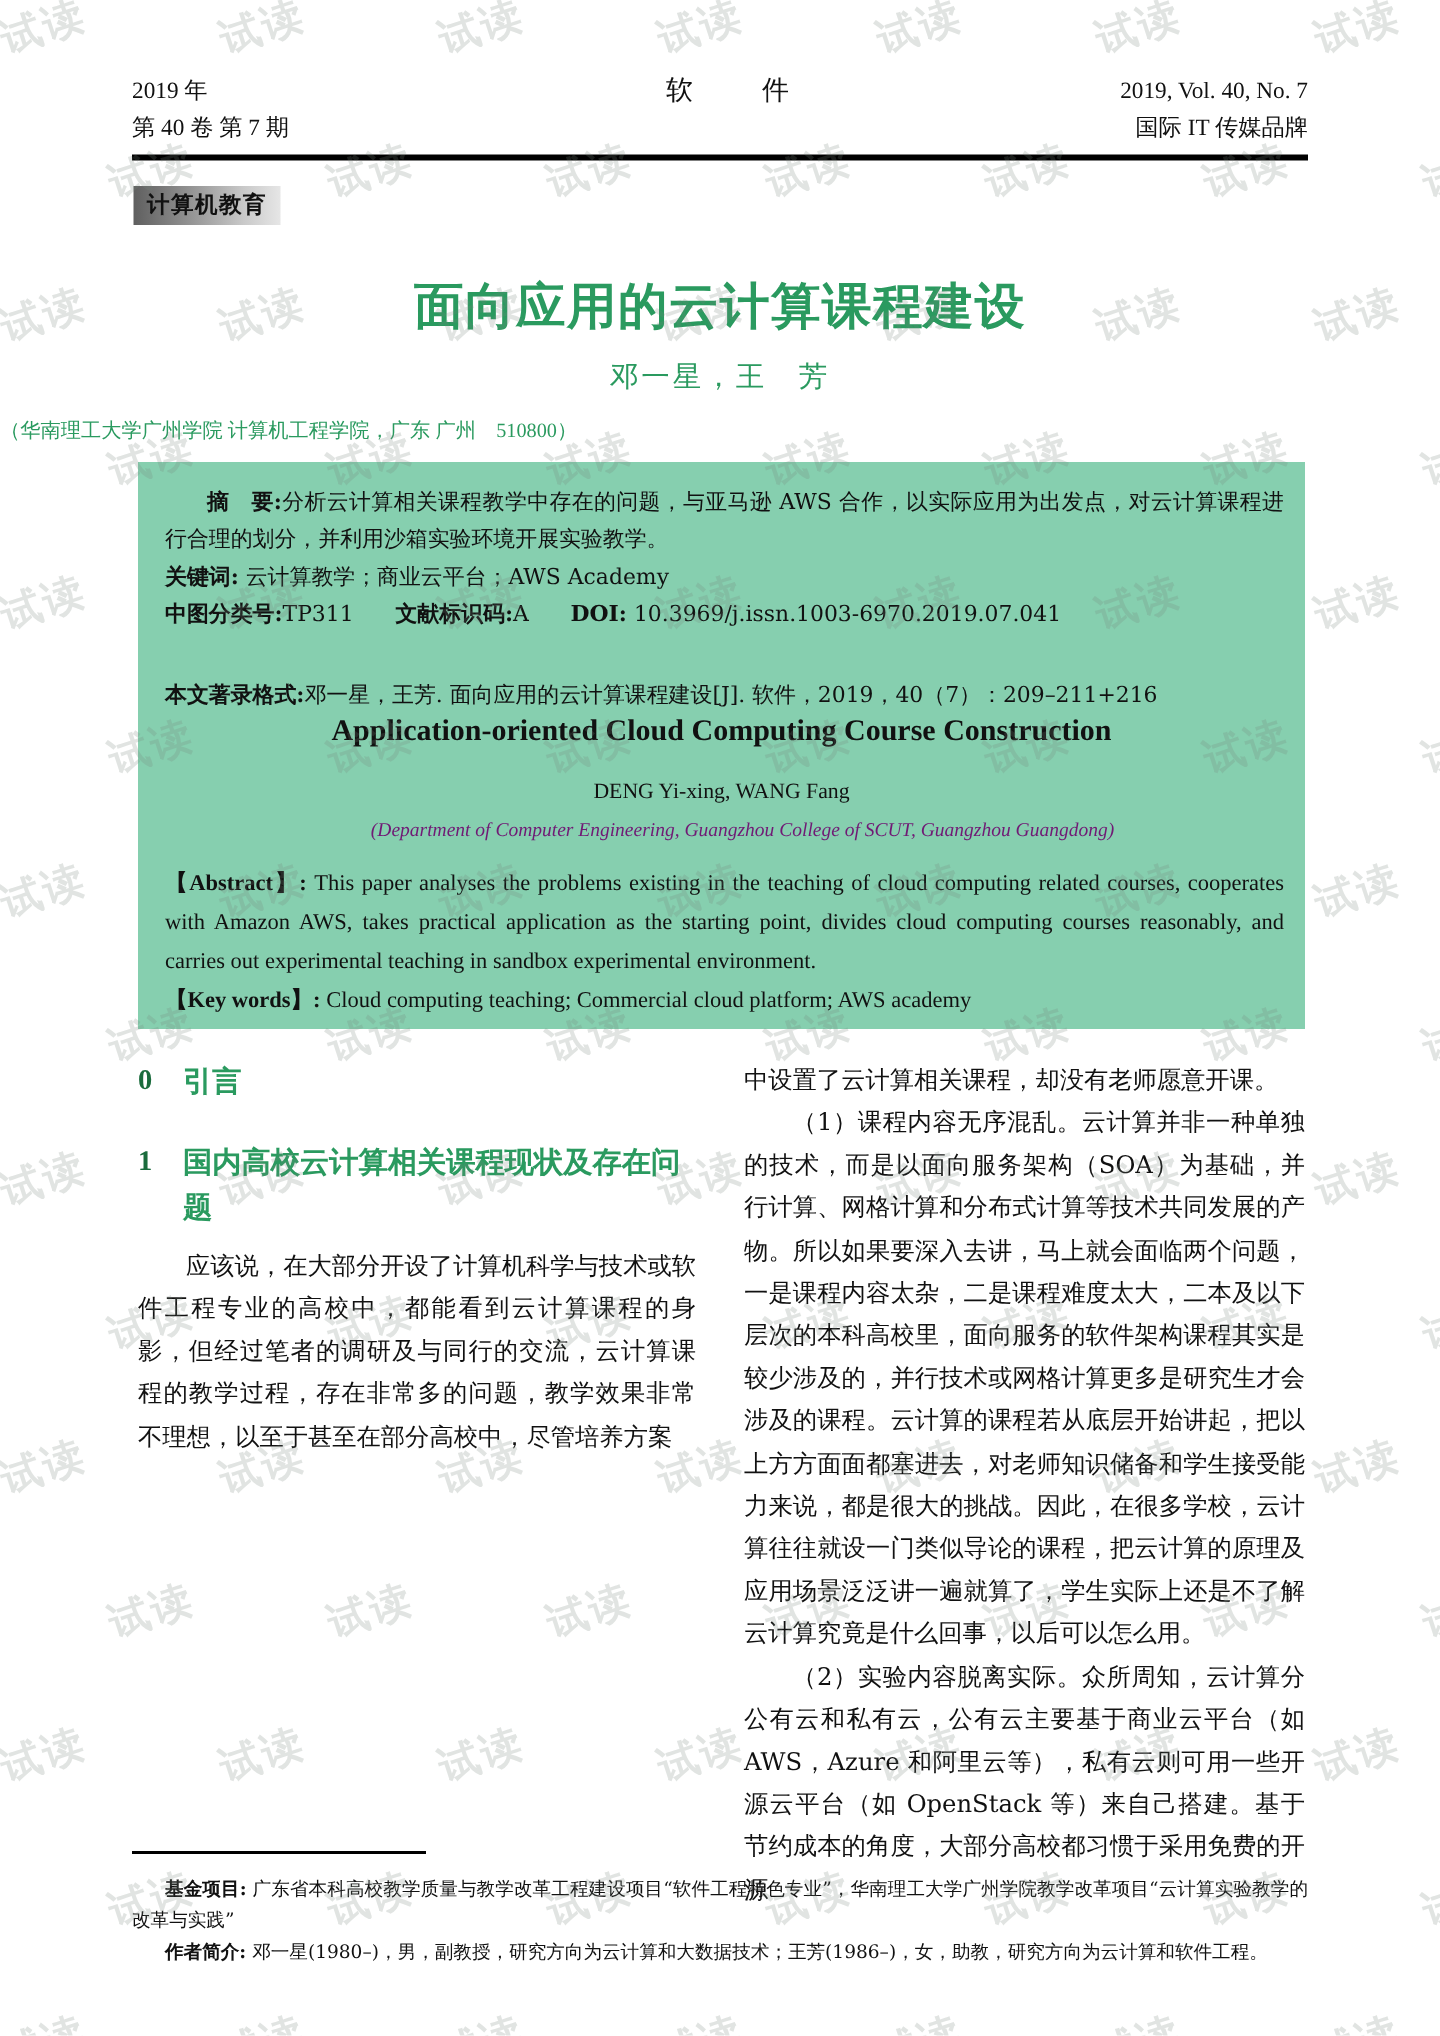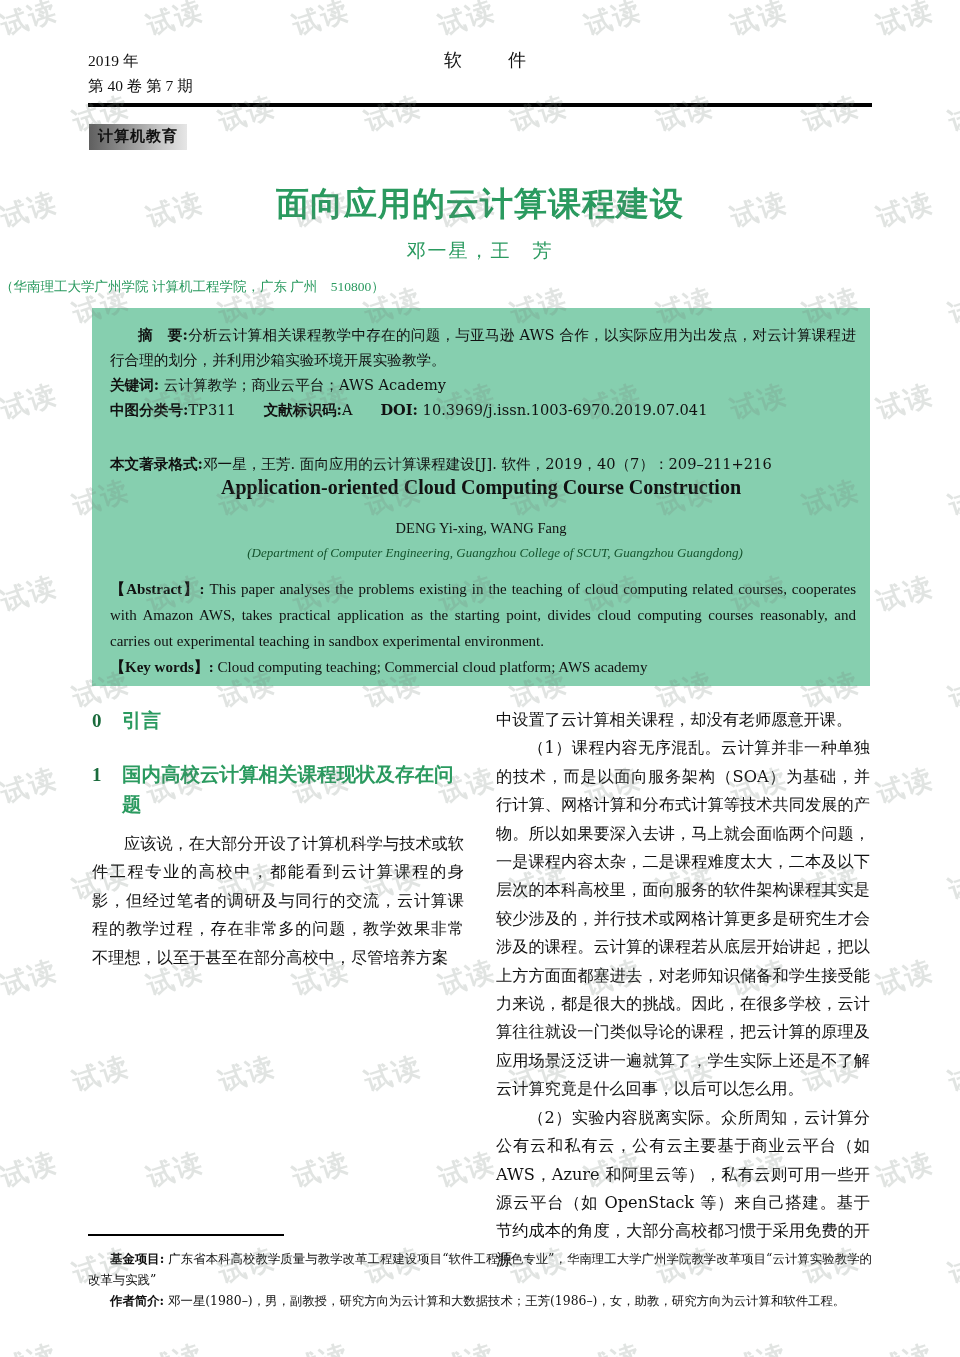--- a/index.html
+++ b/index.html
@@ -200,21 +200,21 @@
     color: #111;
   }
   #en-affiliation {
     position: absolute;
     left: 0; right: 0;
     top: 237px;
     text-align: center;
     font-family: "Liberation Serif", serif;
     font-style: italic;
     font-size: 13px;
-    color: #14532d;
+    color: #701a75;
     margin-left: 28px;
   }
   #en-abstract {
     position: absolute;
     left: 18px;
     right: 14px;
     top: 268px;
     font-family: "Liberation Serif", serif;
     font-size: 15px;
     line-height: 26px;
@@ -308,20 +308,24 @@
 
 <div id="page">
 
   <div id="runhead">
     <div class="rh-left">
       <div class="rh-line1">2019 年</div>
       <div class="rh-line2">第 40 卷   第 7 期</div>
     </div>
     <div class="rh-center">
       <div class="rh-line1">软　件</div>
+    </div>
+    <div class="rh-right">
+      <div class="rh-line1">2019, Vol. 40, No. 7</div>
+      <div class="rh-line2">国际 IT 传媒品牌</div>
     </div>
   </div>
   <div id="runhead-rule"></div>
 
   <div id="cat-badge">计算机教育</div>
 
   <div id="title">面向应用的云计算课程建设</div>
   <div id="authors">邓一星，王　芳</div>
   <div id="affiliation">（华南理工大学广州学院 计算机工程学院，广东 广州　510800）</div>
 

